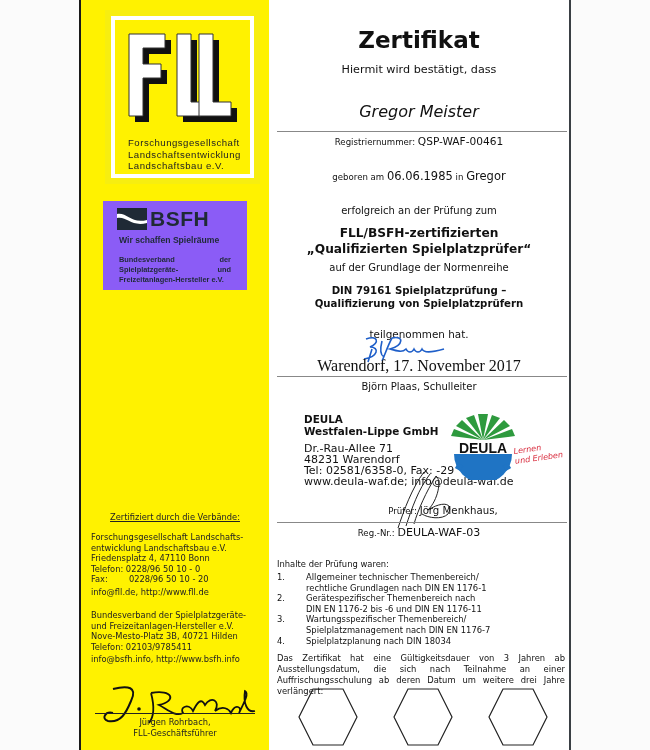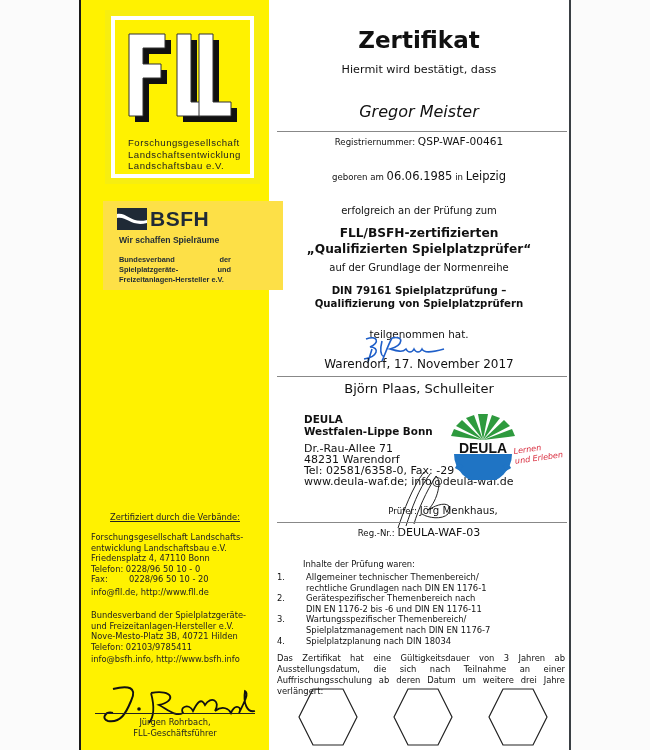--- a/index.html
+++ b/index.html
@@ -9,21 +9,21 @@
   .yellow-panel { position:absolute; left:81px; top:0; width:188px; height:750px; background:#fff200; }
   .right-border { position:absolute; left:569px; top:0; width:2px; height:750px; background:#3a3f44; }
   .page-right-margin { position:absolute; left:571px; top:0; width:79px; height:750px; background:#fbfbfb; }
 
   
   .fll-box { position:absolute; left:100px; top:16px; width:143px; height:162px; background:#fff200; border:4px solid #ffffff; box-sizing:border-box; outline:6px solid #f7ee10;margin-left:11px; }
   .fll-letters { position:absolute; left:12px; top:12px; width:112px; height:90px; }
   .fll-sub { position:absolute; left:13px; top:117px; font-family:"Liberation Sans", sans-serif; font-size:9.6px; line-height:11.5px; letter-spacing:0.5px; color:#222; }
 
   
-  .bsfh-box { position:absolute; left:103px; top:201px; width:144px; height:89px; background:#fde047;padding-left:36px; }
+  .bsfh-box { position:absolute; left:103px; top:201px; width:144px; height:89px; background:#8b5cf6; }
   .bsfh-logo { position:absolute; left:14px; top:6px; display:flex; align-items:center; }
   .bsfh-word { font-family:"Liberation Sans", sans-serif; font-weight:bold; font-size:21px; color:#1f2a36; letter-spacing:0.5px; margin-left:3px; }
   .bsfh-tag { position:absolute; left:16px; top:34px; font-family:"Liberation Sans", sans-serif; font-weight:bold; font-size:8.6px; color:#1f2a36; }
   .bsfh-desc { position:absolute; left:16px; top:54px; width:112px; font-family:"Liberation Sans", sans-serif; font-weight:bold; font-size:7.4px; line-height:10px; color:#1f2a36; text-align:justify; }
 
   
   .verbaende-title { position:absolute; left:80px; top:512px; width:190px; text-align:center; font-size:8.3px; text-decoration:underline; color:#222; }
   .contact-block { position:absolute; left:91px; font-size:8.3px; line-height:10.6px; color:#222; }
   .fll-contact { top:532px; }
   .bsfh-contact { top:610px; }
@@ -43,32 +43,32 @@
   .reg { top:135px; font-size:8.6px; }
   .reg .val { font-size:10.6px; }
   .born { top:169px; font-size:8.6px; }
   .born .val { font-size:11.5px; }
   .exam-intro { top:205px; font-size:10px; }
   .cert-title { top:225px; font-weight:bold; font-size:12.2px; line-height:16px; }
   .norm-intro { top:262px; font-size:10px; }
   .norm { top:284px; font-weight:bold; font-size:10.2px; line-height:13px; }
   .participated { top:328px; font-size:10.4px; }
   .plaas-sig { position:absolute; left:88px; top:335px; width:90px; height:28px; }
-  .place-date { top:357px; font-size:12px; }
-  .signer { top:381px; font-size:13px; }
+  .place-date { top:357px; font-size:16px;font-family:Liberation Serif, serif; }
+  .signer { top:381px; font-size:10px; }
   .deula-name { position:absolute; left:34px; top:413px; font-weight:bold; font-size:10.4px; line-height:12px; }
   .deula-addr { position:absolute; left:34px; top:443px; font-size:11px; line-height:11px; }
   .deula-logo { position:absolute; left:178px; top:410px; width:70px; height:70px; }
   .deula-slogan { position:absolute; left:243px; top:447px; font-style:italic; font-size:8px; line-height:9.5px; color:#d8283a; transform:rotate(-8deg); transform-origin:left top; }
   .menkhaus-sig { position:absolute; left:118px; top:470px; width:70px; height:60px; }
   .pruefer { top:505px; font-size:8.6px;margin-left:24px; }
   .pruefer .val { font-size:10.2px; }
   .regnr { top:526px; font-size:8.6px; }
   .regnr .val { font-size:11px; }
-  .contents-title { position:absolute; left:7px; top:559px; font-size:8.4px;margin-left:26px; }
+  .contents-title { position:absolute; left:7px; top:559px; font-size:8.4px; }
   .contents-list { position:absolute; left:7px; top:572px; font-size:8.4px; line-height:10.6px; }
   .ci { display:flex; }
   .ci .num { width:29px; }
   .validity { position:absolute; left:7px; top:653px; width:288px; font-size:8.4px; line-height:11px; text-align:justify; }
   .hexes { position:absolute; left:28px; top:688px; width:250px; height:58px; display:flex; justify-content:space-between; }
   .hex { width:60px; height:58px; }
 </style>
 </head>
 <body>
 
@@ -151,21 +151,21 @@
   <div class="rule" style="top:131px;"></div>
   <div class="c reg">
     <span>Registriernummer:</span>
     <span class="val">QSP-WAF-00461</span>
   </div>
 
   <div class="c born">
     <span>geboren am</span>
     <span class="val">06.06.1985</span>
     <span>in</span>
-    <span class="val">Leipzig</span>
+    <span class="val">Gregor</span>
   </div>
 
   <div class="c exam-intro">erfolgreich an der Prüfung zum</div>
   <div class="c cert-title">
     <div>FLL/BSFH-zertifizierten</div>
     <div>„Qualifizierten Spielplatzprüfer“</div>
   </div>
   <div class="c norm-intro">auf der Grundlage der Normenreihe</div>
   <div class="c norm">
     <div>DIN 79161 Spielplatzprüfung –</div>
@@ -175,21 +175,21 @@
 
   <svg class="plaas-sig" viewBox="0 0 90 28">
     <path d="M8 4 C20 0, 22 8, 12 12 C22 12, 20 22, 6 24 M14 14 L10 27 M24 6 C22 14, 22 20, 26 22 M34 3 C30 10, 26 22, 24 26 M34 3 C46 0, 46 10, 32 14 C40 16, 44 18, 48 14 C50 18, 54 18, 56 14 C58 18, 62 18, 64 14 C66 18, 72 18, 86 14" fill="none" stroke="#1f5fc9" stroke-width="1.6"></path>
   </svg>
   <div class="c place-date">Warendorf, 17. November 2017</div>
   <div class="rule" style="top:376px;"></div>
   <div class="c signer">Björn Plaas, Schulleiter</div>
 
   <div class="deula-name">
     <div>DEULA</div>
-    <div>Westfalen-Lippe Bonn</div>
+    <div>Westfalen-Lippe GmbH</div>
   </div>
   <div class="deula-addr">
     <div>Dr.-Rau-Allee 71</div>
     <div>48231 Warendorf</div>
     <div>Tel: 02581/6358-0, Fax: -29</div>
     <div>www.deula-waf.de; info@deula-waf.de</div>
   </div>
 
   <svg class="deula-logo" viewBox="0 0 70 70">
     <g fill="#2e9a3e">

